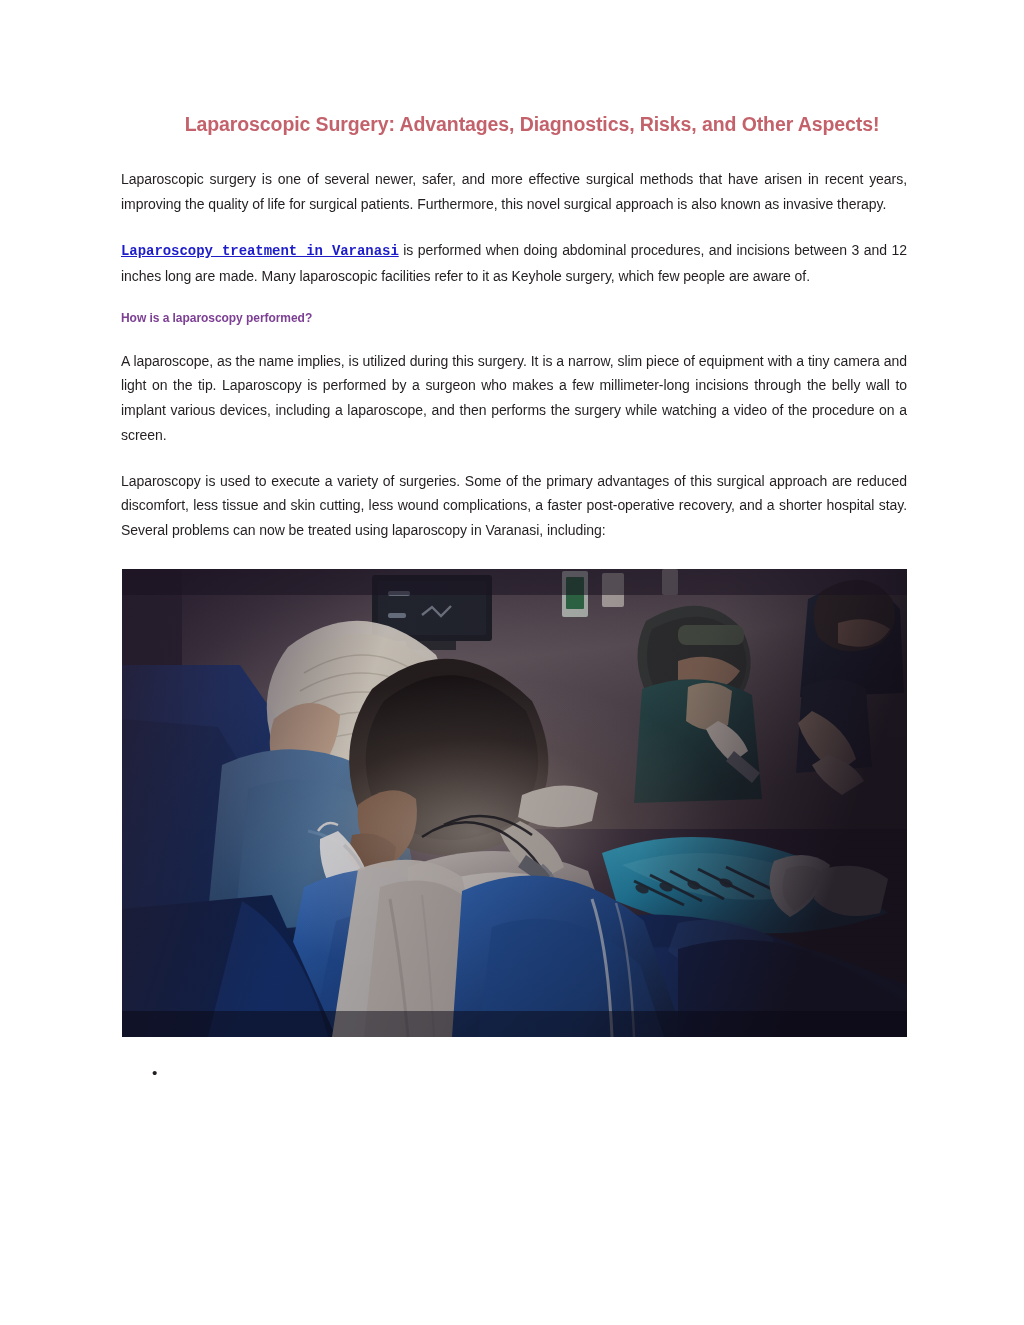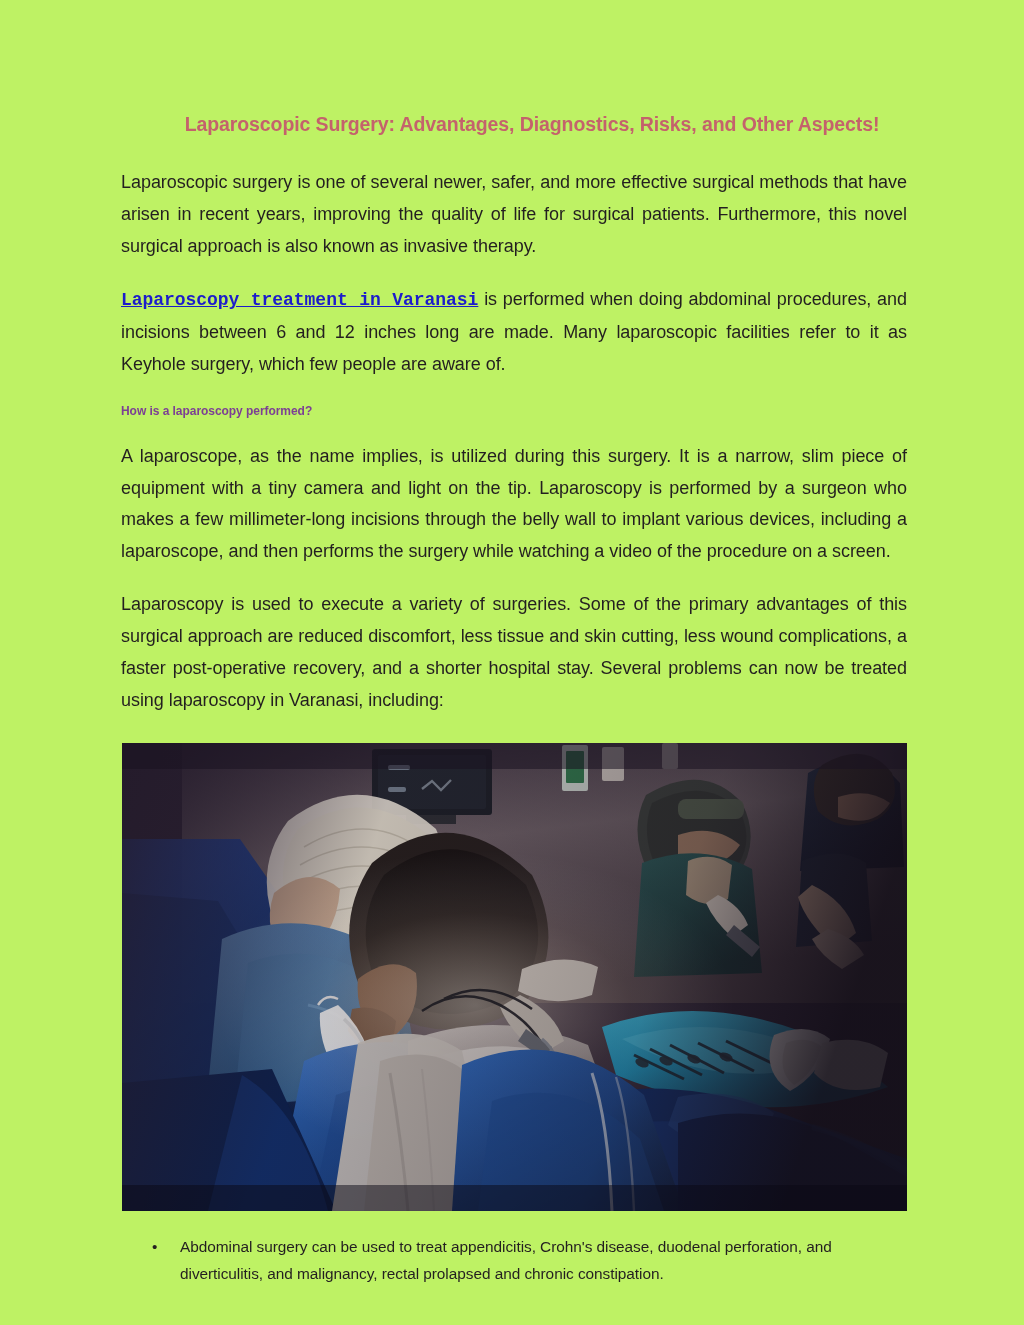--- a/index.html
+++ b/index.html
@@ -11,42 +11,42 @@
     width: 1024px;
     height: 1325px;
     background: #fceadb;
     font-family: "Liberation Sans", sans-serif;
     overflow: hidden;
   }
   .page {
     position: relative;
     width: 1024px;
     height: 1325px;
-    background: #bef264;
+    background: #ffffff;
     box-sizing: border-box;
   }
   .content {
     position: absolute;
     left: 121px;
     top: 112px;
     width: 786px;
   }
   .doc-title {
     color: #c4626c;
     font-size: 19.5px;
     font-weight: bold;
     letter-spacing: -0.1px;
     text-align: center;
     margin: 0 0 30px 0;
     line-height: 1.3;
     padding-left: 36px;
   }
   .para {
     color: #231f20;
-    font-size: 18px;
+    font-size: 14px;
     line-height: 1.77;
     text-align: justify;
     margin: 0 0 21px 0;
     letter-spacing: -0.05px;
   }
   .para:last-child {
     margin-bottom: 0;
   }
   a.inline-link {
     color: #1c1ccb;
@@ -100,21 +100,21 @@
 </head>
 <body>
 
 <div class="page">
   <div class="content">
 
     <h1 class="doc-title">Laparoscopic Surgery: Advantages, Diagnostics, Risks, and Other Aspects!</h1>
 
     <p class="para">Laparoscopic surgery is one of several newer, safer, and more effective surgical methods that have arisen in recent years, improving the quality of life for surgical patients. Furthermore, this novel surgical approach is also known as invasive therapy.</p>
 
-    <p class="para"><a class="inline-link" href="#">Laparoscopy treatment in Varanasi</a><span> is performed when doing abdominal procedures, and incisions between 6 and 12 inches long are made. Many laparoscopic facilities refer to it as Keyhole surgery, which few people are aware of.</span></p>
+    <p class="para"><a class="inline-link" href="#">Laparoscopy treatment in Varanasi</a><span> is performed when doing abdominal procedures, and incisions between 3 and 12 inches long are made. Many laparoscopic facilities refer to it as Keyhole surgery, which few people are aware of.</span></p>
 
     <h2 class="subhead">How is a laparoscopy performed?</h2>
 
     <p class="para">A laparoscope, as the name implies, is utilized during this surgery. It is a narrow, slim piece of equipment with a tiny camera and light on the tip. Laparoscopy is performed by a surgeon who makes a few millimeter-long incisions through the belly wall to implant various devices, including a laparoscope, and then performs the surgery while watching a video of the procedure on a screen.</p>
 
     <p class="para">Laparoscopy is used to execute a variety of surgeries. Some of the primary advantages of this surgical approach are reduced discomfort, less tissue and skin cutting, less wound complications, a faster post-operative recovery, and a shorter hospital stay. Several problems can now be treated using laparoscopy in Varanasi, including:</p>
 
     <div class="figure">
       <svg viewBox="0 0 785 468" preserveAspectRatio="none">
         <defs>
@@ -296,17 +296,17 @@
         <path d="M556 380 q90 -28 180 26 l49 28 l0 34 l-229 0 Z" fill="#0c2255"></path>
         <path d="M690 384 q48 12 95 44" stroke="#1a3f80" stroke-width="6" fill="none" opacity="0.5"></path>
 
         <rect x="0" y="0" width="785" height="468" fill="url(#darkVig)"></rect>
         <rect x="0" y="0" width="785" height="26" fill="#1a1320" opacity="0.55"></rect>
         <rect x="0" y="442" width="785" height="26" fill="#0a0814" opacity="0.5"></rect>
       </svg>
     </div>
 
     <ul class="bullet-list">
-      <li class="bullet-item"><span class="dot">•</span><span>Abdominal surgery can be used to treat appendicitis, Crohn's disease, duodenal perforation, and diverticulitis, and malignancy, rectal prolapsed and chronic constipation.</span></li>
+      <li class="bullet-item"><span class="dot">•</span></li>
     </ul>
 
   </div>
 </div>
 
 </body></html>

